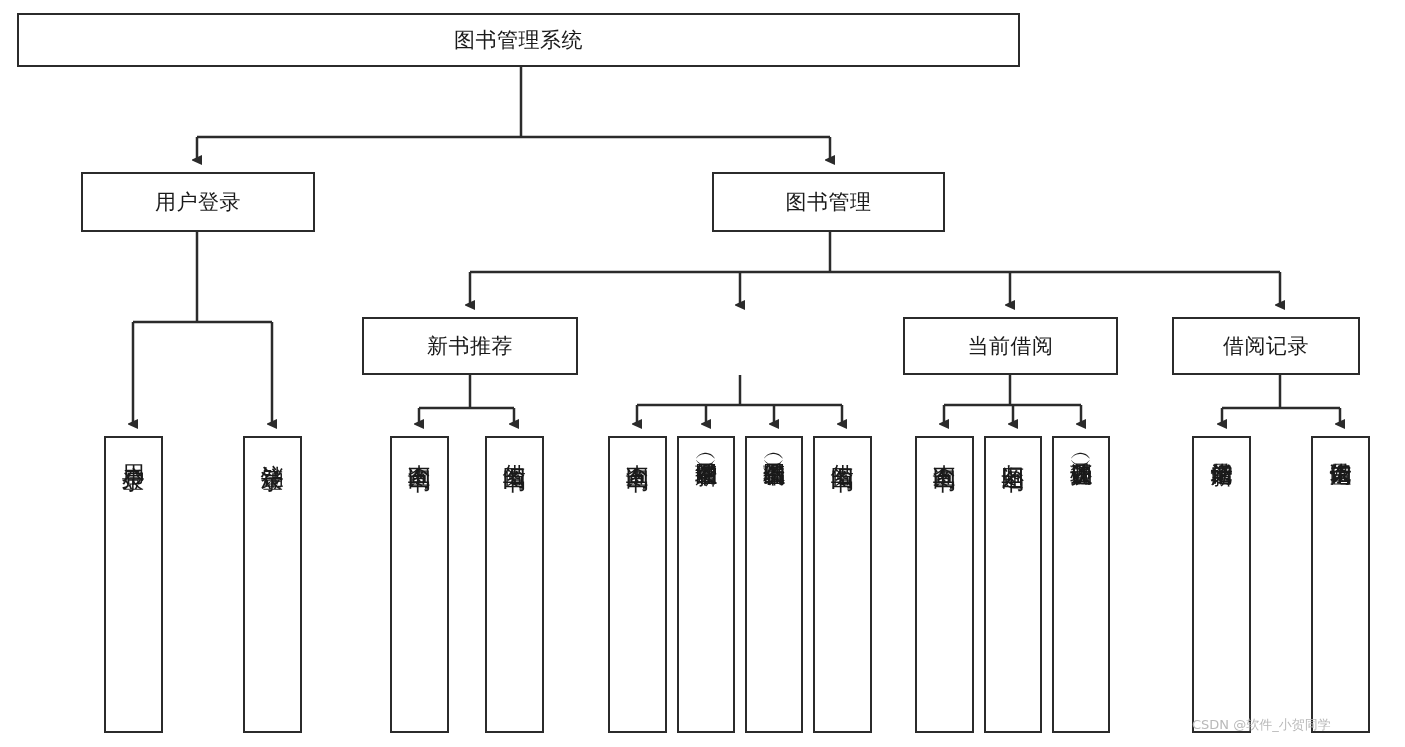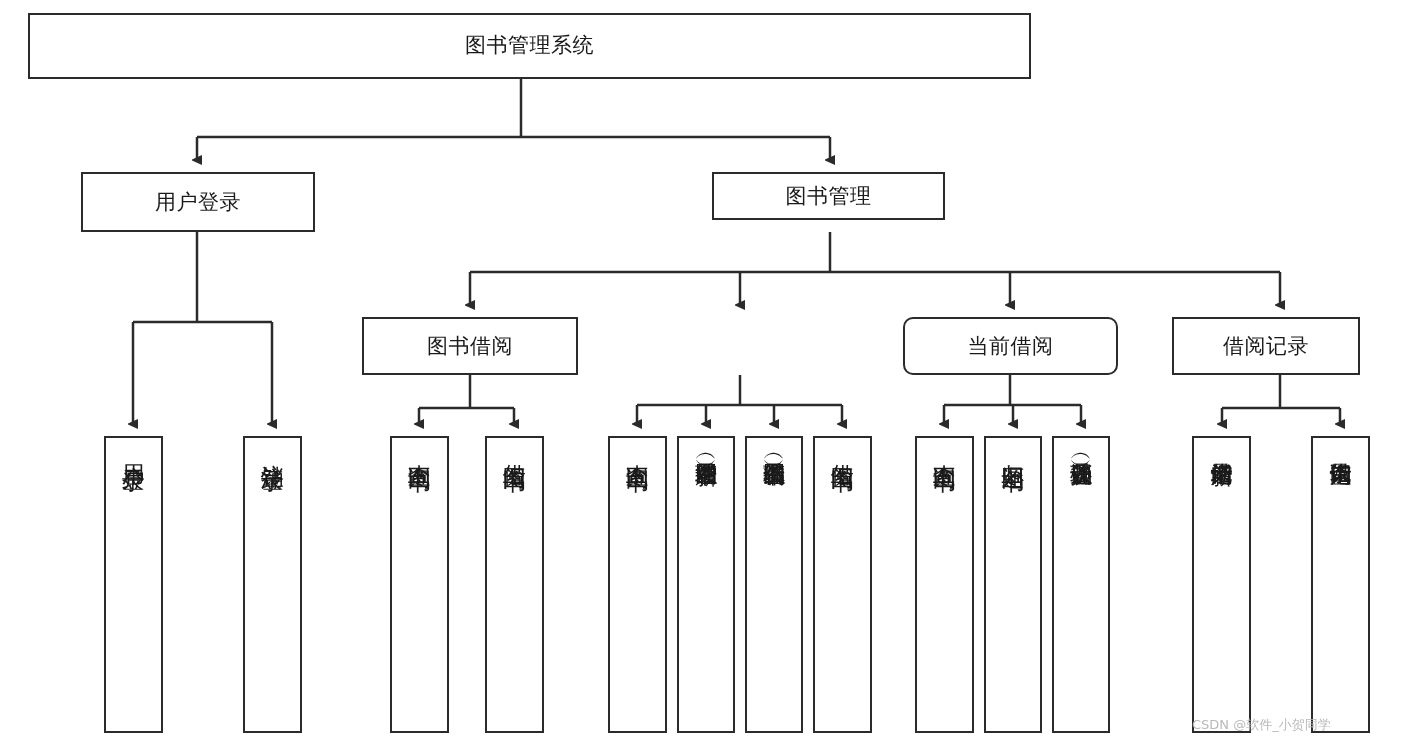--- a/index.html
+++ b/index.html
@@ -116,35 +116,35 @@
     <path d="M 944 405 L 944 424" stroke="#2b2b2b" stroke-width="2.5" fill="none" marker-end="url(#arrow)"></path>
     <path d="M 1013 405 L 1013 424" stroke="#2b2b2b" stroke-width="2.5" fill="none" marker-end="url(#arrow)"></path>
     <path d="M 1081 405 L 1081 424" stroke="#2b2b2b" stroke-width="2.5" fill="none" marker-end="url(#arrow)"></path>
 
     <path d="M 1280 375 L 1280 408" stroke="#2b2b2b" stroke-width="2.5" fill="none"></path>
     <path d="M 1222 408 L 1340 408" stroke="#2b2b2b" stroke-width="2.5" fill="none"></path>
     <path d="M 1222 408 L 1222 424" stroke="#2b2b2b" stroke-width="2.5" fill="none" marker-end="url(#arrow)"></path>
     <path d="M 1340 408 L 1340 424" stroke="#2b2b2b" stroke-width="2.5" fill="none" marker-end="url(#arrow)"></path>
   </svg>
 
-  <div class="node horizontal" style="left:28px; top:13px; width:1003px; height:66px;font-family:Liberation Mono, monospace;">
+  <div class="node horizontal" style="left:17px; top:13px; width:1003px; height:54px;">
     <span class="node-label">图书管理系统</span>
   </div>
 
   <div class="node horizontal" style="left:81px; top:172px; width:234px; height:60px;">
     <span class="node-label">用户登录</span>
   </div>
-  <div class="node horizontal" style="left:712px; top:172px; width:233px; height:48px;font-family:Liberation Serif, serif;">
+  <div class="node horizontal" style="left:712px; top:172px; width:233px; height:60px;font-family:Liberation Serif, serif;">
     <span class="node-label">图书管理</span>
   </div>
 
   <div class="node horizontal" style="left:362px; top:317px; width:216px; height:58px;">
-    <span class="node-label">图书借阅</span>
+    <span class="node-label">新书推荐</span>
   </div>
-  <div class="node horizontal" style="left:903px; top:317px; width:215px; height:58px;border-radius:10px;">
+  <div class="node horizontal" style="left:903px; top:317px; width:215px; height:58px;">
     <span class="node-label">当前借阅</span>
   </div>
   <div class="node horizontal" style="left:1172px; top:317px; width:188px; height:58px;">
     <span class="node-label">借阅记录</span>
   </div>
 
   <div class="node vertical" style="left:104px; top:436px; width:59px; height:297px;">
     <span class="node-label">用户登录</span>
   </div>
   <div class="node vertical" style="left:243px; top:436px; width:59px; height:297px;">

